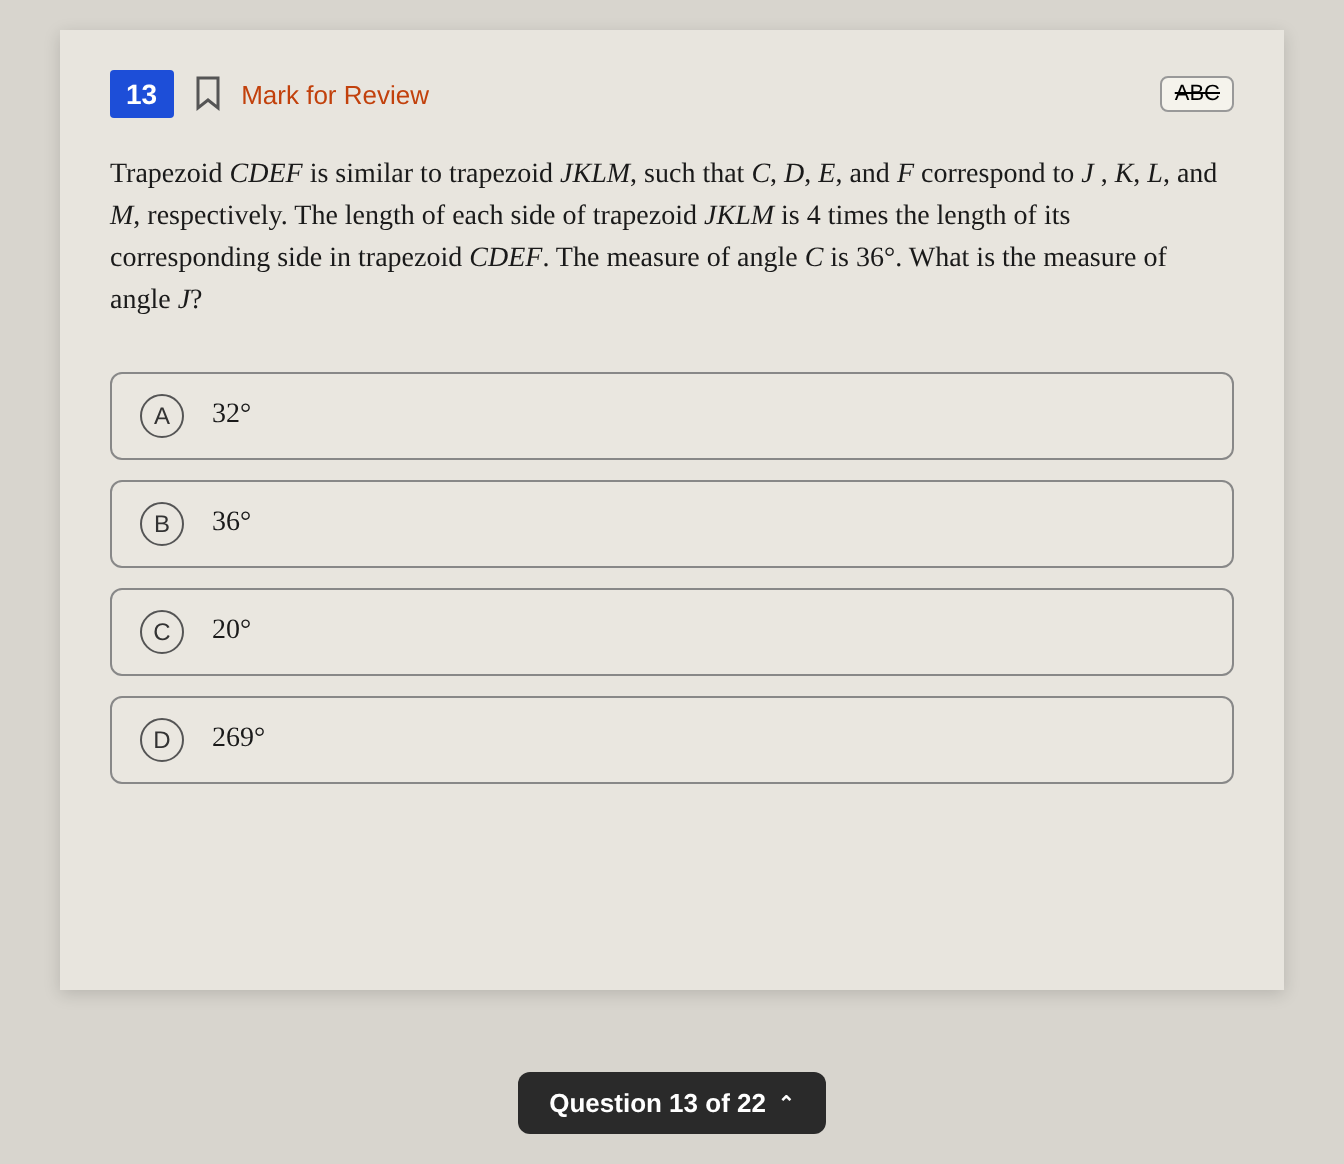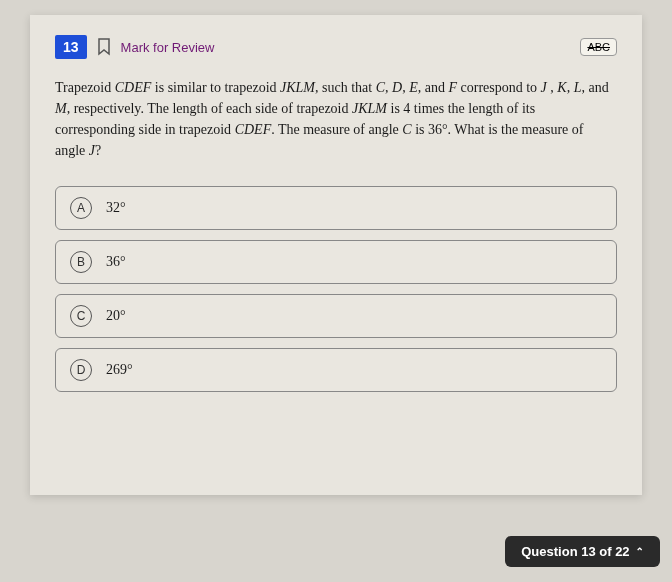--- a/index.html
+++ b/index.html
@@ -43,21 +43,21 @@
       border-radius: 2px;
     }
     .bookmark-icon {
       display: inline-flex;
       align-items: center;
       justify-content: center;
     }
     .mark-review {
       font-family: -apple-system, Arial, sans-serif;
       font-size: 13px;
-      color: #701a75;
+      color: #c2410c;
     }
     .strike-button {
       border: 1px solid #999;
       border-radius: 4px;
       padding: 2px 6px;
       font-size: 11px;
       font-family: -apple-system, Arial, sans-serif;
       background: #f5f3ec;
       cursor: pointer;
       text-decoration: line-through;
@@ -102,23 +102,23 @@
       flex-shrink: 0;
     }
     .answer-text {
       font-size: 14px;
       color: #1a1a1a;
     }
     .bottom-bar {
       position: absolute;
       bottom: 15px;
       left: 0;
-      right: 12px;
+      right: 0;
       display: flex;
-      justify-content: flex-end;
+      justify-content: center;
     }
     .question-nav {
       background: #2a2a2a;
       color: #fff;
       font-family: -apple-system, Arial, sans-serif;
       font-size: 13px;
       font-weight: 600;
       padding: 8px 16px;
       border-radius: 6px;
       display: flex;

